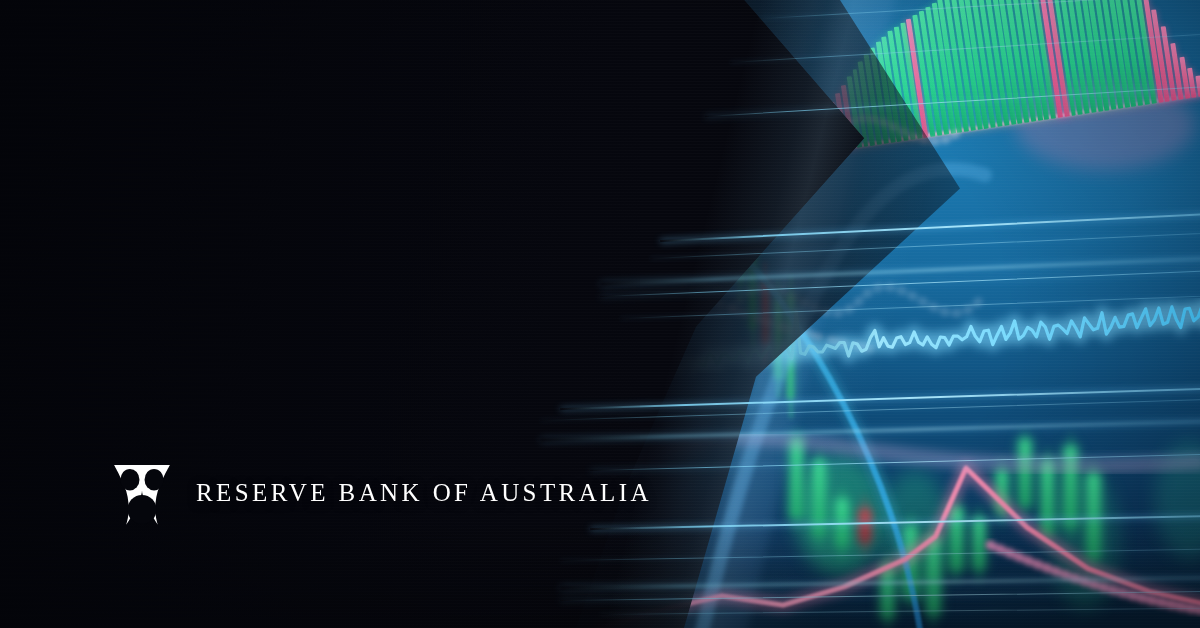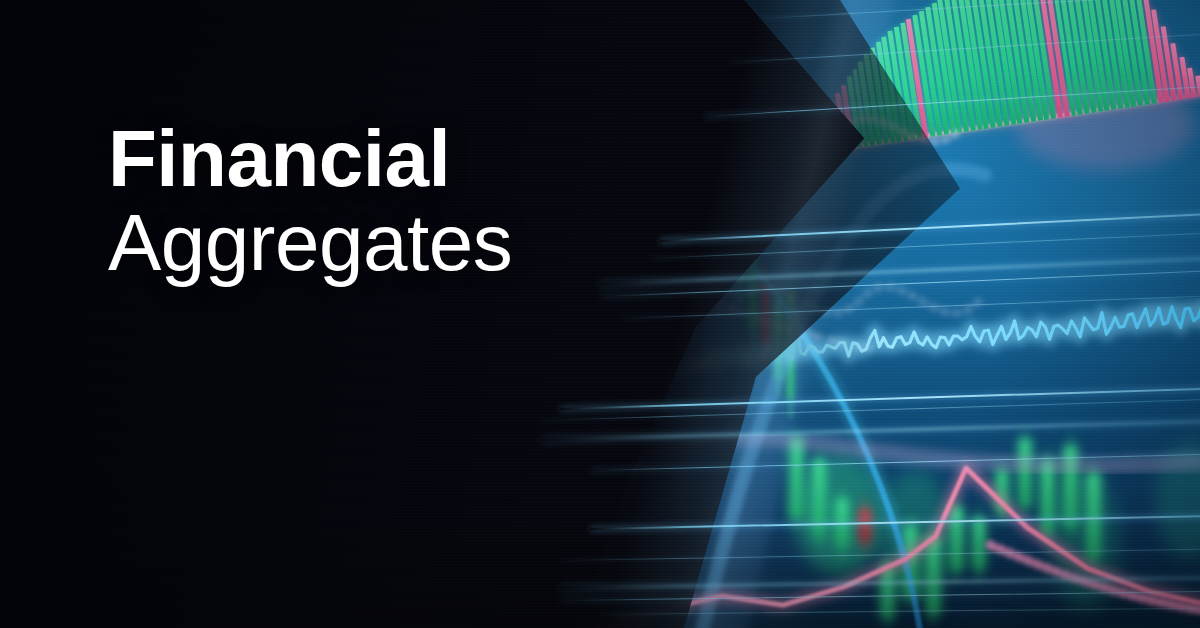--- a/index.html
+++ b/index.html
@@ -792,21 +792,39 @@
       <div class="beam thin dim" style="left: 600px; top: 614px; width: 620px; transform: rotate(-0.6deg);"></div>
     </div>
 
   <div class="bg-layer bg-scanlines"></div>
   <div class="bg-layer bg-vignette"></div>
   <div class="bg-layer bg-bottomfade"></div>
   <div class="text-scrim"></div>
 
   <div class="content">
 
-    <h1 class="headline">
-      <span class="l1">Financial</span>
-      <span class="l2">Aggregates</span>
-    </h1>
-
-
+
+
+    <div class="brand">
+      <svg class="brand-mark" viewBox="0 0 100 104" aria-hidden="true">
+        <path fill="#ffffff" d="
+          M 6 8
+          L 94 8
+          C 94 8, 84 26, 78 40
+          C 73 52, 71 64, 71 76
+          C 71 88, 73 96, 75 102
+          C 68 92, 60 78, 55 66
+          C 52 58, 50 52, 50 48
+          C 50 52, 48 58, 45 66
+          C 40 78, 32 92, 25 102
+          C 27 96, 29 88, 29 76
+          C 29 64, 27 52, 22 40
+          C 16 26, 6 8, 6 8
+          Z"></path>
+        <ellipse cx="31" cy="31" rx="15" ry="17" fill="#05060c"></ellipse>
+        <ellipse cx="69" cy="31" rx="15" ry="17" fill="#05060c"></ellipse>
+        <circle cx="50" cy="78" r="23" fill="#05060c"></circle>
+      </svg>
+      <div class="brand-name">RESERVE BANK OF AUSTRALIA</div>
+    </div>
 
   </div>
 </div>
 
 </body></html>

